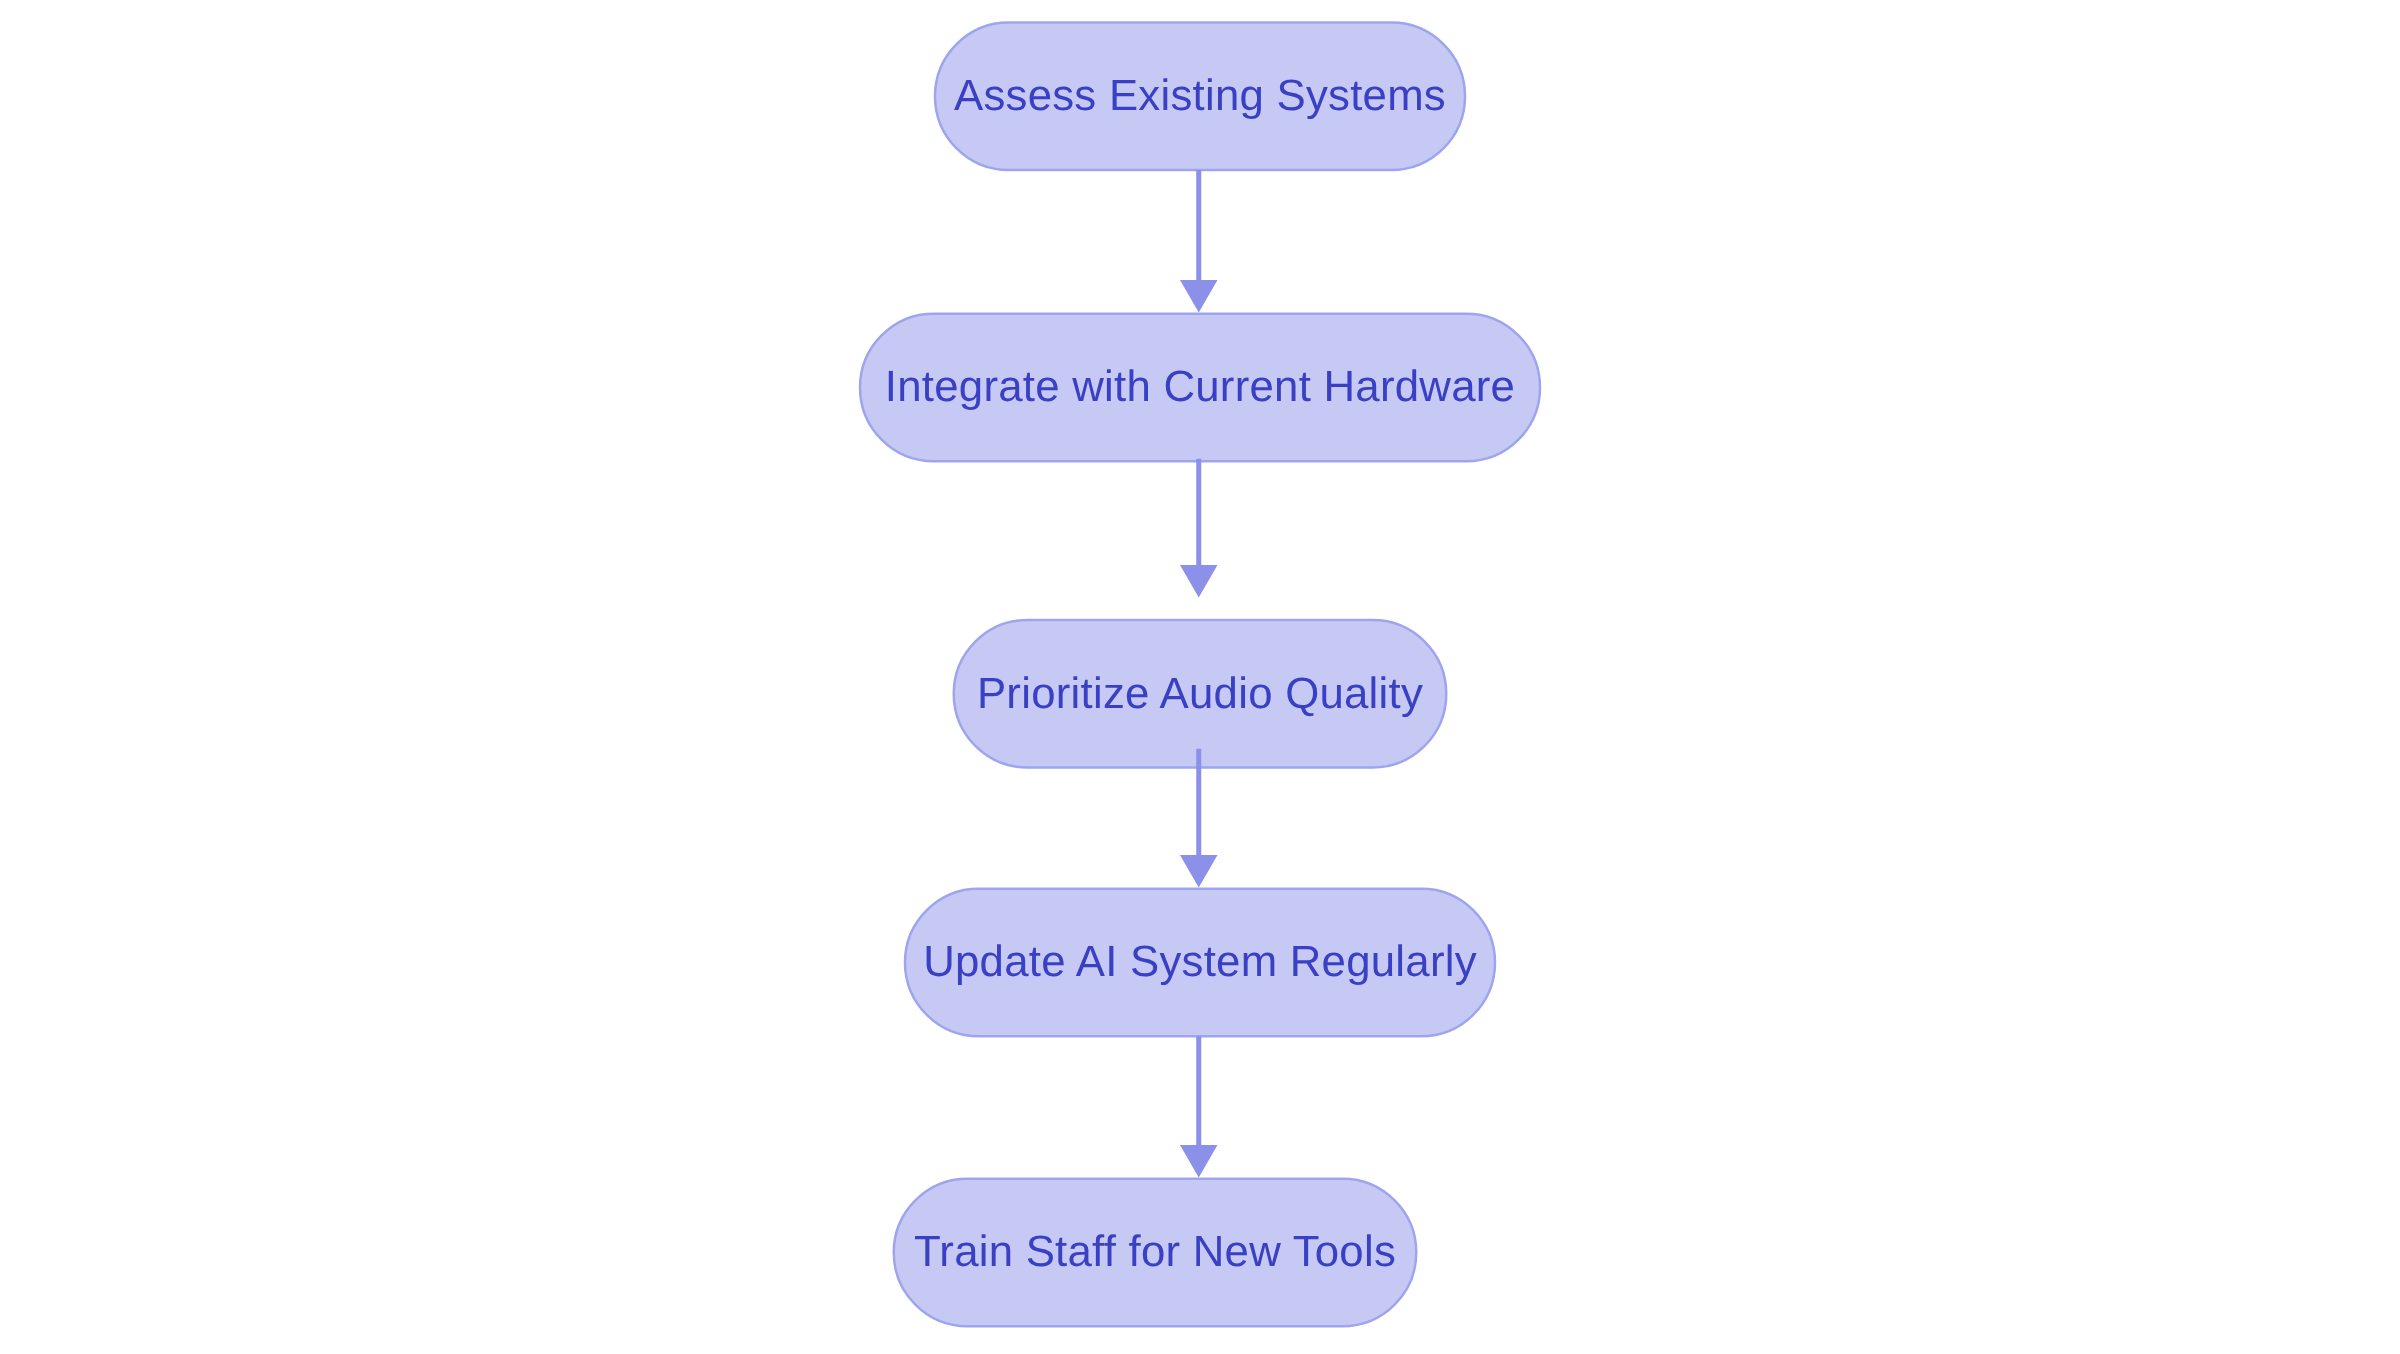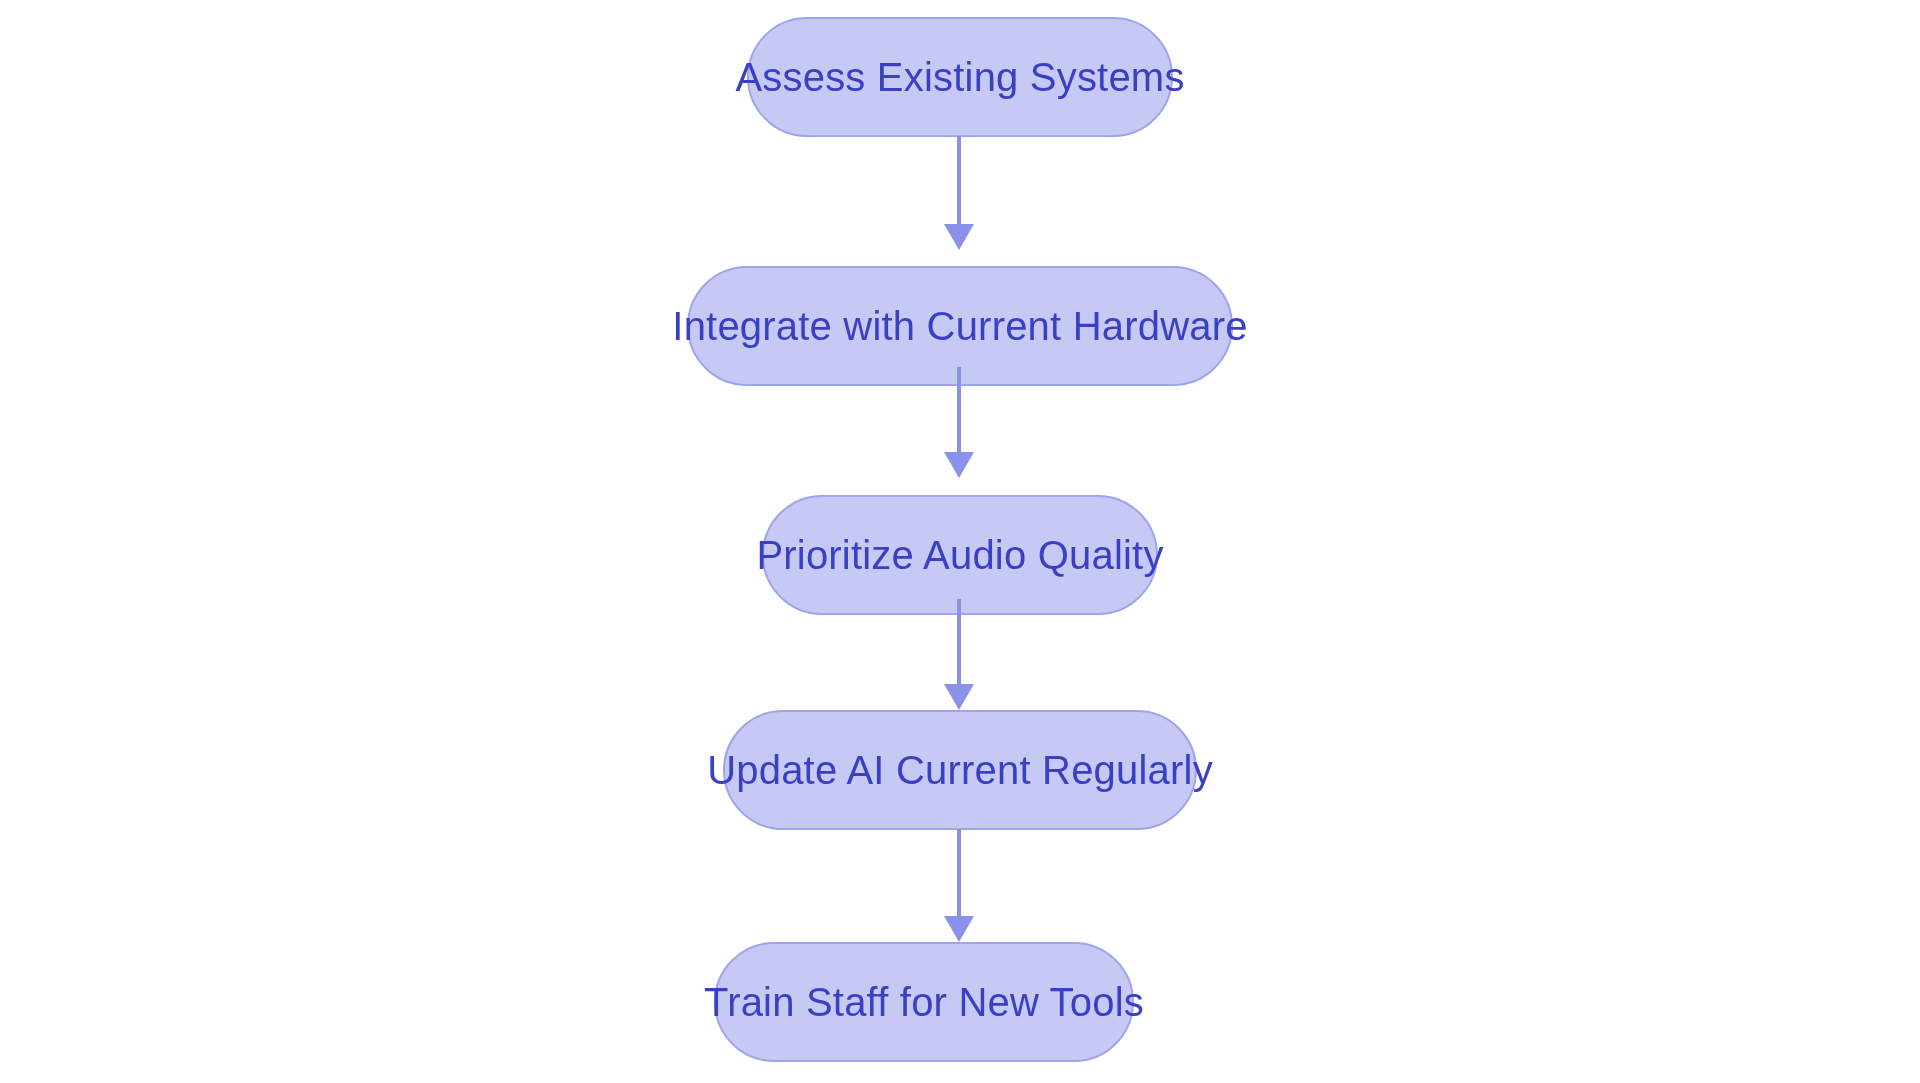--- a/index.html
+++ b/index.html
@@ -21,27 +21,27 @@
     border-radius: 60px;
     background: var(--node-fill, #c7c9f5);
     border: 2px solid var(--node-border, #9fa5ec);
     box-sizing: border-box;
     display: flex;
     align-items: center;
     justify-content: center;
   }
   .node-label {
     color: var(--node-text, #3a40c4);
-    font-size: 40px;
+    font-size: 35px;
     font-weight: 400;
     letter-spacing: 0.2px;
     white-space: nowrap;
   }
   .node-1 { left: 747px; top: 17px;  width: 426px; }
-  .node-2 { left: 687px; top: 266px; width: 546px; }
+  .node-2 { left: 687px; top: 250px; width: 546px; }
   .node-3 { left: 762px; top: 495px; width: 396px; }
   .node-4 { left: 723px; top: 710px; width: 474px; }
   .node-5 { left: 714px; top: 942px; width: 420px; }
 
   .arrow {
     position: absolute;
     left: 944px;
     width: 30px;
     display: flex;
     flex-direction: column;
@@ -90,21 +90,21 @@
   <div class="node node-3">
     <span class="node-label">Prioritize Audio Quality</span>
   </div>
 
   <div class="arrow arrow-3">
     <div class="arrow-shaft"></div>
     <div class="arrow-head"></div>
   </div>
 
   <div class="node node-4">
-    <span class="node-label">Update AI Current Regularly</span>
+    <span class="node-label">Update AI System Regularly</span>
   </div>
 
   <div class="arrow arrow-4">
     <div class="arrow-shaft"></div>
     <div class="arrow-head"></div>
   </div>
 
   <div class="node node-5">
     <span class="node-label">Train Staff for New Tools</span>
   </div>

